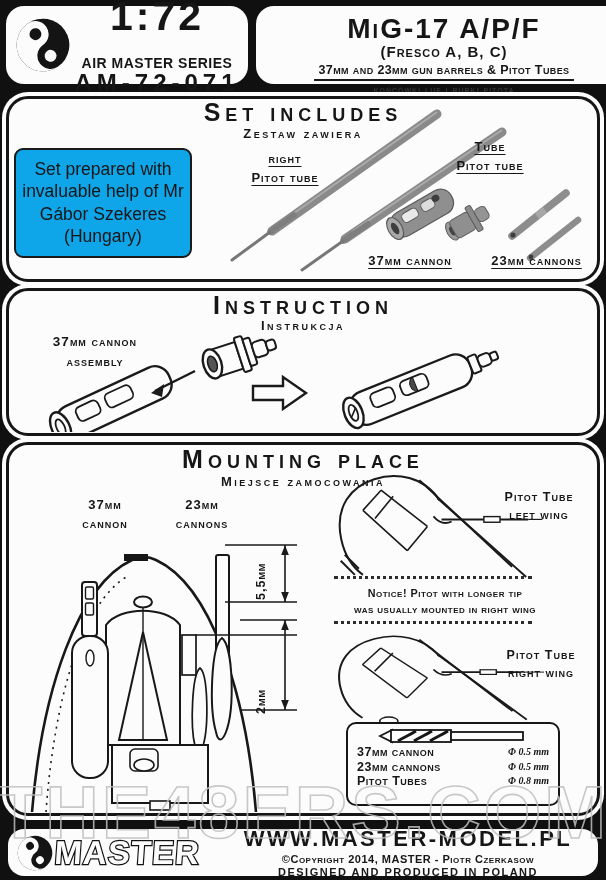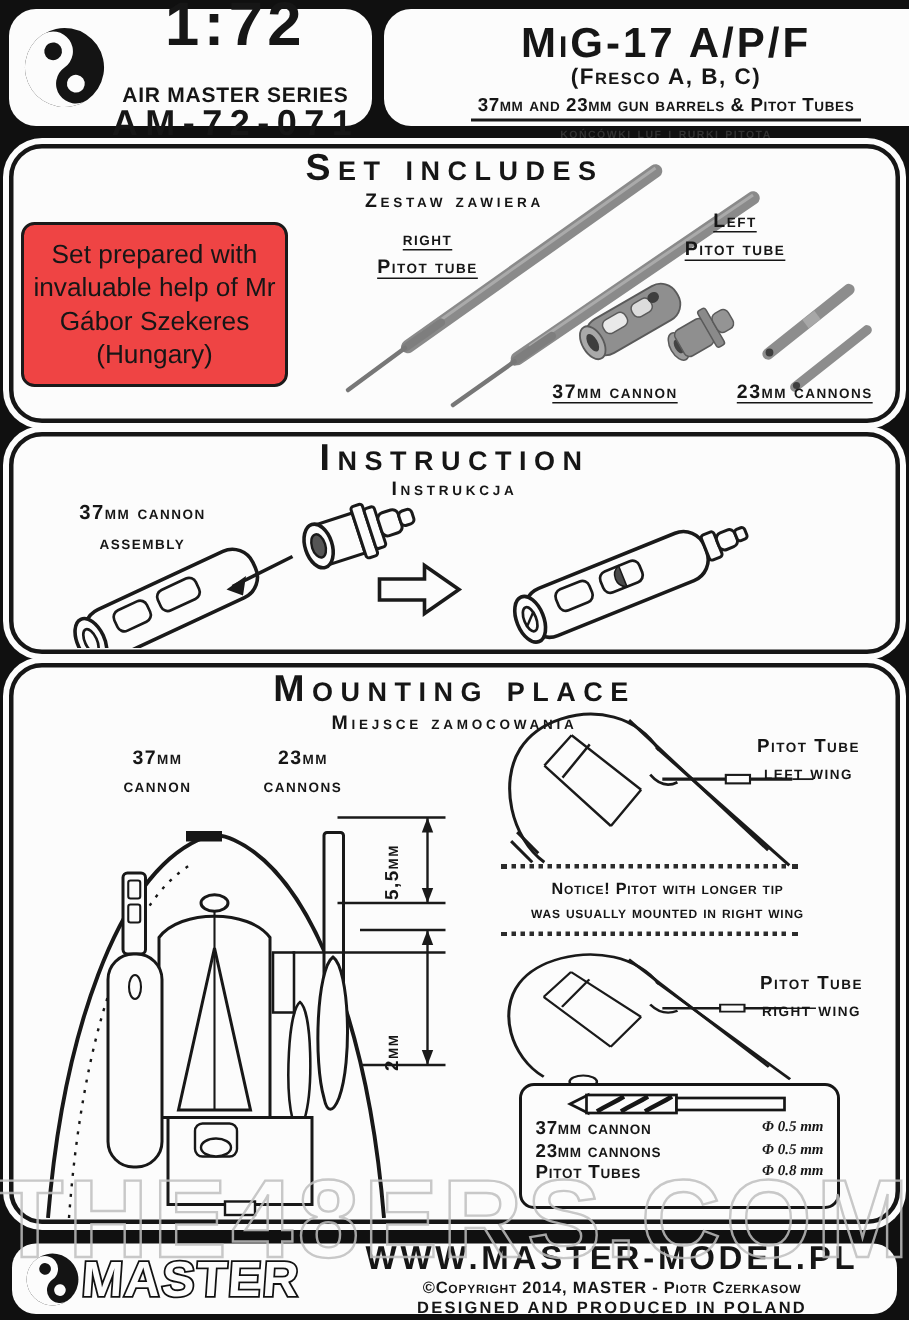--- a/index.html
+++ b/index.html
@@ -26,21 +26,21 @@
   .panel { position:absolute; background:#fcfcfc; border:3px solid #161616; border-radius:22px; box-shadow:0 0 0 4px #fcfcfc; }
   .p1 { left:6px; top:96px;  width:594px; height:186px; }
   .p2 { left:6px; top:288px; width:594px; height:148px; }
   .p3 { left:6px; top:442px; width:594px; height:374px; }
   .stitle { position:absolute; left:6px; width:594px; text-align:center; font-variant:small-caps; font-weight:bold; z-index:4; }
   .t-main { font-size:25px; letter-spacing:5px; line-height:1; }
   .t-sub  { font-size:13px; letter-spacing:2.5px; }
   
   .lbl { position:absolute; text-align:center; font-variant:small-caps; font-weight:bold; font-size:13px; letter-spacing:1px; line-height:1.45; z-index:6; }
   .ul { text-decoration:underline; text-underline-offset:3px; }
-  .note { position:absolute; left:14px; top:148px; width:178px; background:#ef4444; border:2.5px solid #1a1a1a;
+  .note { position:absolute; left:14px; top:148px; width:178px; background:#0ea5e9; border:2.5px solid #1a1a1a;
           border-radius:9px; padding:8px 4px; font-size:17.5px; line-height:1.28; text-align:center; z-index:6; }
   .dotline { position:absolute; border-top:3px dotted #2c2c2c; width:198px; left:334px; z-index:5; }
   .notice { position:absolute; left:316px; top:585px; width:258px; text-align:center; font-variant:small-caps;
             font-weight:bold; font-size:10.8px; letter-spacing:0.5px; line-height:1.5; z-index:6; }
   .vdim { position:absolute; writing-mode:vertical-rl; transform:rotate(180deg); font-variant:small-caps;
           font-weight:bold; font-size:12.5px; letter-spacing:1px; z-index:6; }
   
   .drill { position:absolute; left:346px; top:722px; width:214px; height:84px; background:#fcfcfc;
            border:2.5px solid #161616; border-radius:10px; padding:3px 9px; z-index:6; }
   .drill-title { text-align:center; font-variant:small-caps; font-weight:bold; font-size:12.5px; letter-spacing:1.5px; }
@@ -130,21 +130,21 @@
     <line x1="355" y1="112" x2="347" y2="118" stroke="#b3b3b3" stroke-width="7" opacity="0.7"></line>
     <line x1="388" y1="122" x2="340" y2="160" stroke="#8d8d8d" stroke-width="6.5" stroke-linecap="round"></line>
     <ellipse cx="341" cy="159" rx="2.4" ry="2.4" fill="#3e3e3e"></ellipse>
   </svg>
 
   <div class="lbl" style="left:235px;top:150px;width:100px">
     <span class="ul">right</span><br>
     <span class="ul">Pitot tube</span>
   </div>
   <div class="lbl" style="left:440px;top:138px;width:100px">
-    <span class="ul">Left</span><br>
+    <span class="ul">Tube</span><br>
     <span class="ul">Pitot tube</span>
   </div>
   <div class="lbl" style="left:345px;top:252px;width:130px">
     <span class="ul">37mm cannon</span>
   </div>
   <div class="lbl" style="left:473px;top:252px;width:127px">
     <span class="ul">23mm cannons</span>
   </div>
 
   <div class="stitle t-main" style="top:293px">Instruction</div>

